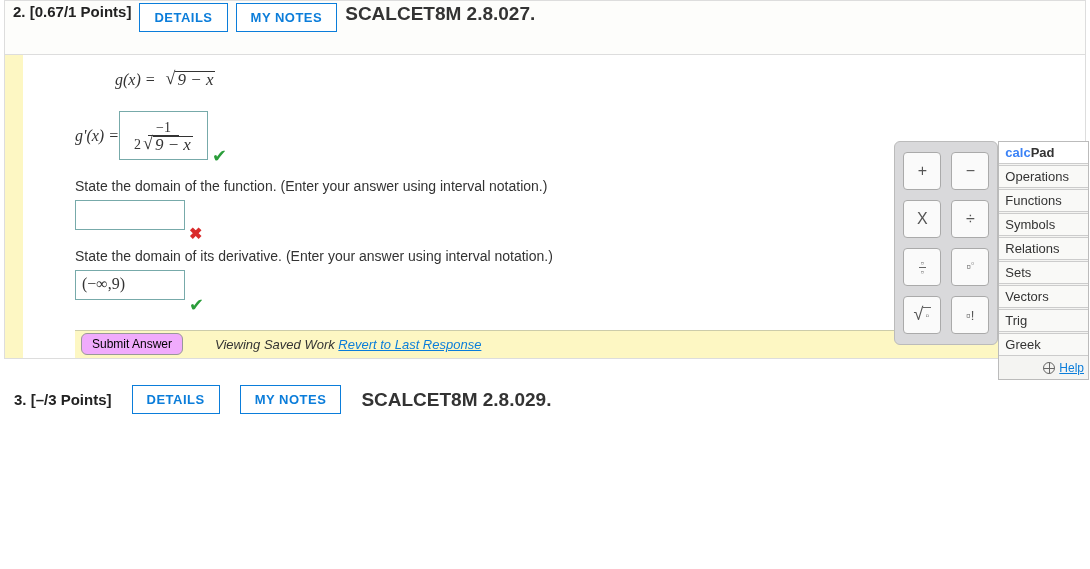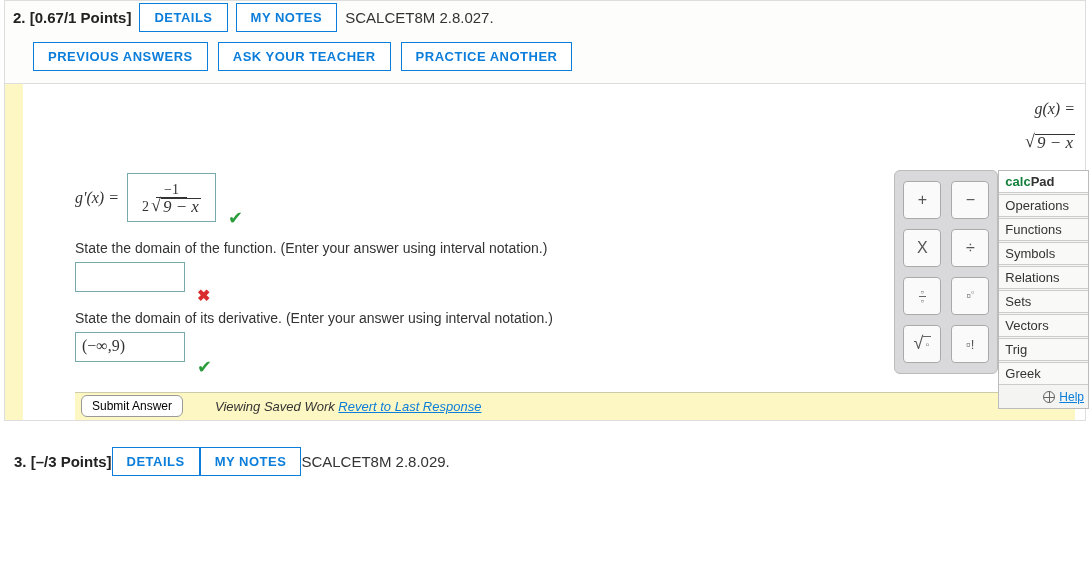--- a/index.html
+++ b/index.html
@@ -6,64 +6,64 @@
   body {
     margin: 0;
     font-family: Verdana, Arial, sans-serif;
     font-size: 14px;
     color: #333;
     background: #fff;
     width: 1090px;
   }
   .question-wrap { border: 1px solid #ddd; margin: 0 4px 20px 4px; background: #fff; }
   .qheader { padding: 2px 8px 12px 8px; border-bottom: 1px solid #ddd; background:#fdfdfb;}
-  .qheader-row1 { display: flex; align-items: center; gap: 8px; flex-wrap: wrap; margin-bottom: 10px; }
+  .qheader-row1 { display: flex; align-items: flex-start; gap: 8px; flex-wrap: wrap; margin-bottom: 10px; }
   .qnum { font-weight: bold; font-size: 15px; color:#222; white-space:nowrap; }
   .btn {
     border: 1px solid #0b7dda;
     color: #0b7dda;
     background: #fff;
     padding: 6px 14px;
     font-size: 13px;
     font-weight: bold;
     letter-spacing: 0.5px;
     cursor: pointer;
     white-space: nowrap;
   }
-  .refcode { font-weight: normal; color: #333; font-size: 15px; white-space:nowrap; }
+  .refcode { font-weight: bold; color: #333; font-size: 19px; white-space:nowrap; }
   .qheader-row2 { display: flex; gap: 10px; margin-left: 20px; }
   .qbody { display: flex; }
   .gutter { width: 70px; background: linear-gradient(to right, #fdf7c3 0 18px, #fff 18px); }
   .content { flex: 1; padding: 10px 10px 0 0; position: relative; }
   .prompt { margin: 4px 0 10px 0; }
-  .formula { font-family: 'Times New Roman', serif; font-style: italic; font-size: 16px; margin: 6px 0 22px 40px; display:flex; align-items:flex-end; gap:16px;flex-direction:column;}
+  .formula { font-family: 'Times New Roman', serif; font-style: italic; font-size: 16px; margin: 6px 0 22px 40px; display:flex; align-items:flex-start; gap:10px;}
   .sqrt { display:inline-flex; align-items:flex-start; font-style: italic;}
   .sqrt .radix { font-style: normal; font-size:18px; line-height:14px;}
   .sqrt .radicand { border-top: 1px solid #333; padding: 0 2px; font-size:17px; line-height:16px;}
-  .answer-row { display: flex; align-items: center; gap: 8px; margin: 4px 0 14px 0; }
+  .answer-row { display: flex; align-items: center; margin: 4px 0 14px 0; }
   .label-gprime { font-family: 'Times New Roman', serif; font-style: italic; font-size: 16px; }
   .answer-box {
     border: 1px solid #7aa;
     padding: 6px 10px;
     font-family: 'Times New Roman', serif;
     font-size: 16px;
     min-width: 80px;
     min-height: 30px;
     background:#fff;
   }
   .frac { display:inline-flex; flex-direction:column; align-items:center; line-height:1.1;}
   .frac .num { border-bottom:1px solid #333; padding:0 8px; font-size:14px;}
   .frac .den { padding:0 4px; font-size:14px; display:flex; align-items:center; gap:2px;}
   .check { color:#2a9d3a; font-size:18px; margin-left:4px; position:relative; top:20px;}
   .cross { color:#d92c2c; font-size:16px; font-weight:bold; margin-left:4px; position:relative; top:18px;}
   .subprompt { margin: 18px 0 6px 0; }
   .input-box { border:1px solid #7aa; width:110px; height:30px; padding:4px 6px; font-family:'Times New Roman',serif; font-size:15px; background:#fff;}
   .interval { font-family:'Times New Roman',serif; font-size:16px; }
   .footer-bar { background:#fdf7c3; border-top:1px solid #cca; margin-top:30px; padding:6px 6px 6px 140px; position:relative; font-size:13px;}
-  .submit-btn { position:absolute; left:6px; top:2px; background:#ffffff; border:1px solid #999; border-radius:6px; padding:3px 10px; font-size:12px; cursor:pointer;}
+  .submit-btn { position:absolute; left:6px; top:2px; background:#f0abfc; border:1px solid #999; border-radius:6px; padding:3px 10px; font-size:12px; cursor:pointer;}
   .footer-bar .saved { font-style:italic; color:#333; }
   .footer-bar a { color:#0b7dda; text-decoration:underline; }
 
   
   .calcpad {
     position:absolute;
     right:-4px;
     top:86px;
     z-index:5;
     display:flex;
@@ -89,47 +89,42 @@
     font-family: Arial, sans-serif;
   }
   .key .mini-frac { display:flex; flex-direction:column; align-items:center; font-size:9px; line-height:8px; color:#666;}
   .key .mini-frac .t { border-bottom:1px solid #666; padding:0 2px;}
   .categories {
     border:1px solid #bbb;
     background:#f4f4f2;
     font-size:13px;
   }
   .categories .title { font-weight:bold; font-size:13px; padding:3px 6px; background:#fff; border-bottom:1px solid #ccc;}
-  .categories .title .c1{color:#15803d;} .categories .title .c2{color:#333;}
+  .categories .title .c1{color:#3b82f6;} .categories .title .c2{color:#333;}
   .categories .cat { border:1px solid #ccc; border-left:none; border-right:none; margin:1px 0; padding:3px 8px 3px 6px; background:#f9f9f7; cursor:pointer; }
   .categories .help { padding:4px 4px; font-size:12px; color:#0b7dda; text-decoration:underline; display:flex; align-items:center; gap:4px;margin-left:40px;}
   .globe { width:12px; height:12px; border:1px solid #666; border-radius:50%; display:inline-block; position:relative;}
   .globe::before{content:""; position:absolute; left:5px; top:0; width:0; height:10px; border-left:1px solid #666;}
   .globe::after{content:""; position:absolute; top:5px; left:0; height:0; width:10px; border-top:1px solid #666;}
 
   
-  .q3 { display:flex; align-items:center; gap:0; padding: 6px 8px 0 10px; margin:0 4px;}
+  .q3 { display:flex; align-items:center; gap:20px; padding: 6px 8px 0 10px; margin:0 4px;}
 </style>
 </head>
 <body>
 
 <div class="question-wrap">
   <div class="qheader">
     <div class="qheader-row1">
       <span class="qnum">
         <span>2.</span>&nbsp;<span>[0.67/1 Points]</span>
       </span>
       <button class="btn">DETAILS</button>
       <button class="btn">MY NOTES</button>
       <span class="refcode">SCALCET8M 2.8.027.</span>
-    </div>
-    <div class="qheader-row2">
-      <button class="btn">PREVIOUS ANSWERS</button>
-      <button class="btn">ASK YOUR TEACHER</button>
-      <button class="btn">PRACTICE ANOTHER</button>
     </div>
   </div>
 
   <div class="qbody">
     <div class="gutter"></div>
     <div class="content">
 
 
       <div class="formula">
         <span>g(x) = </span>

